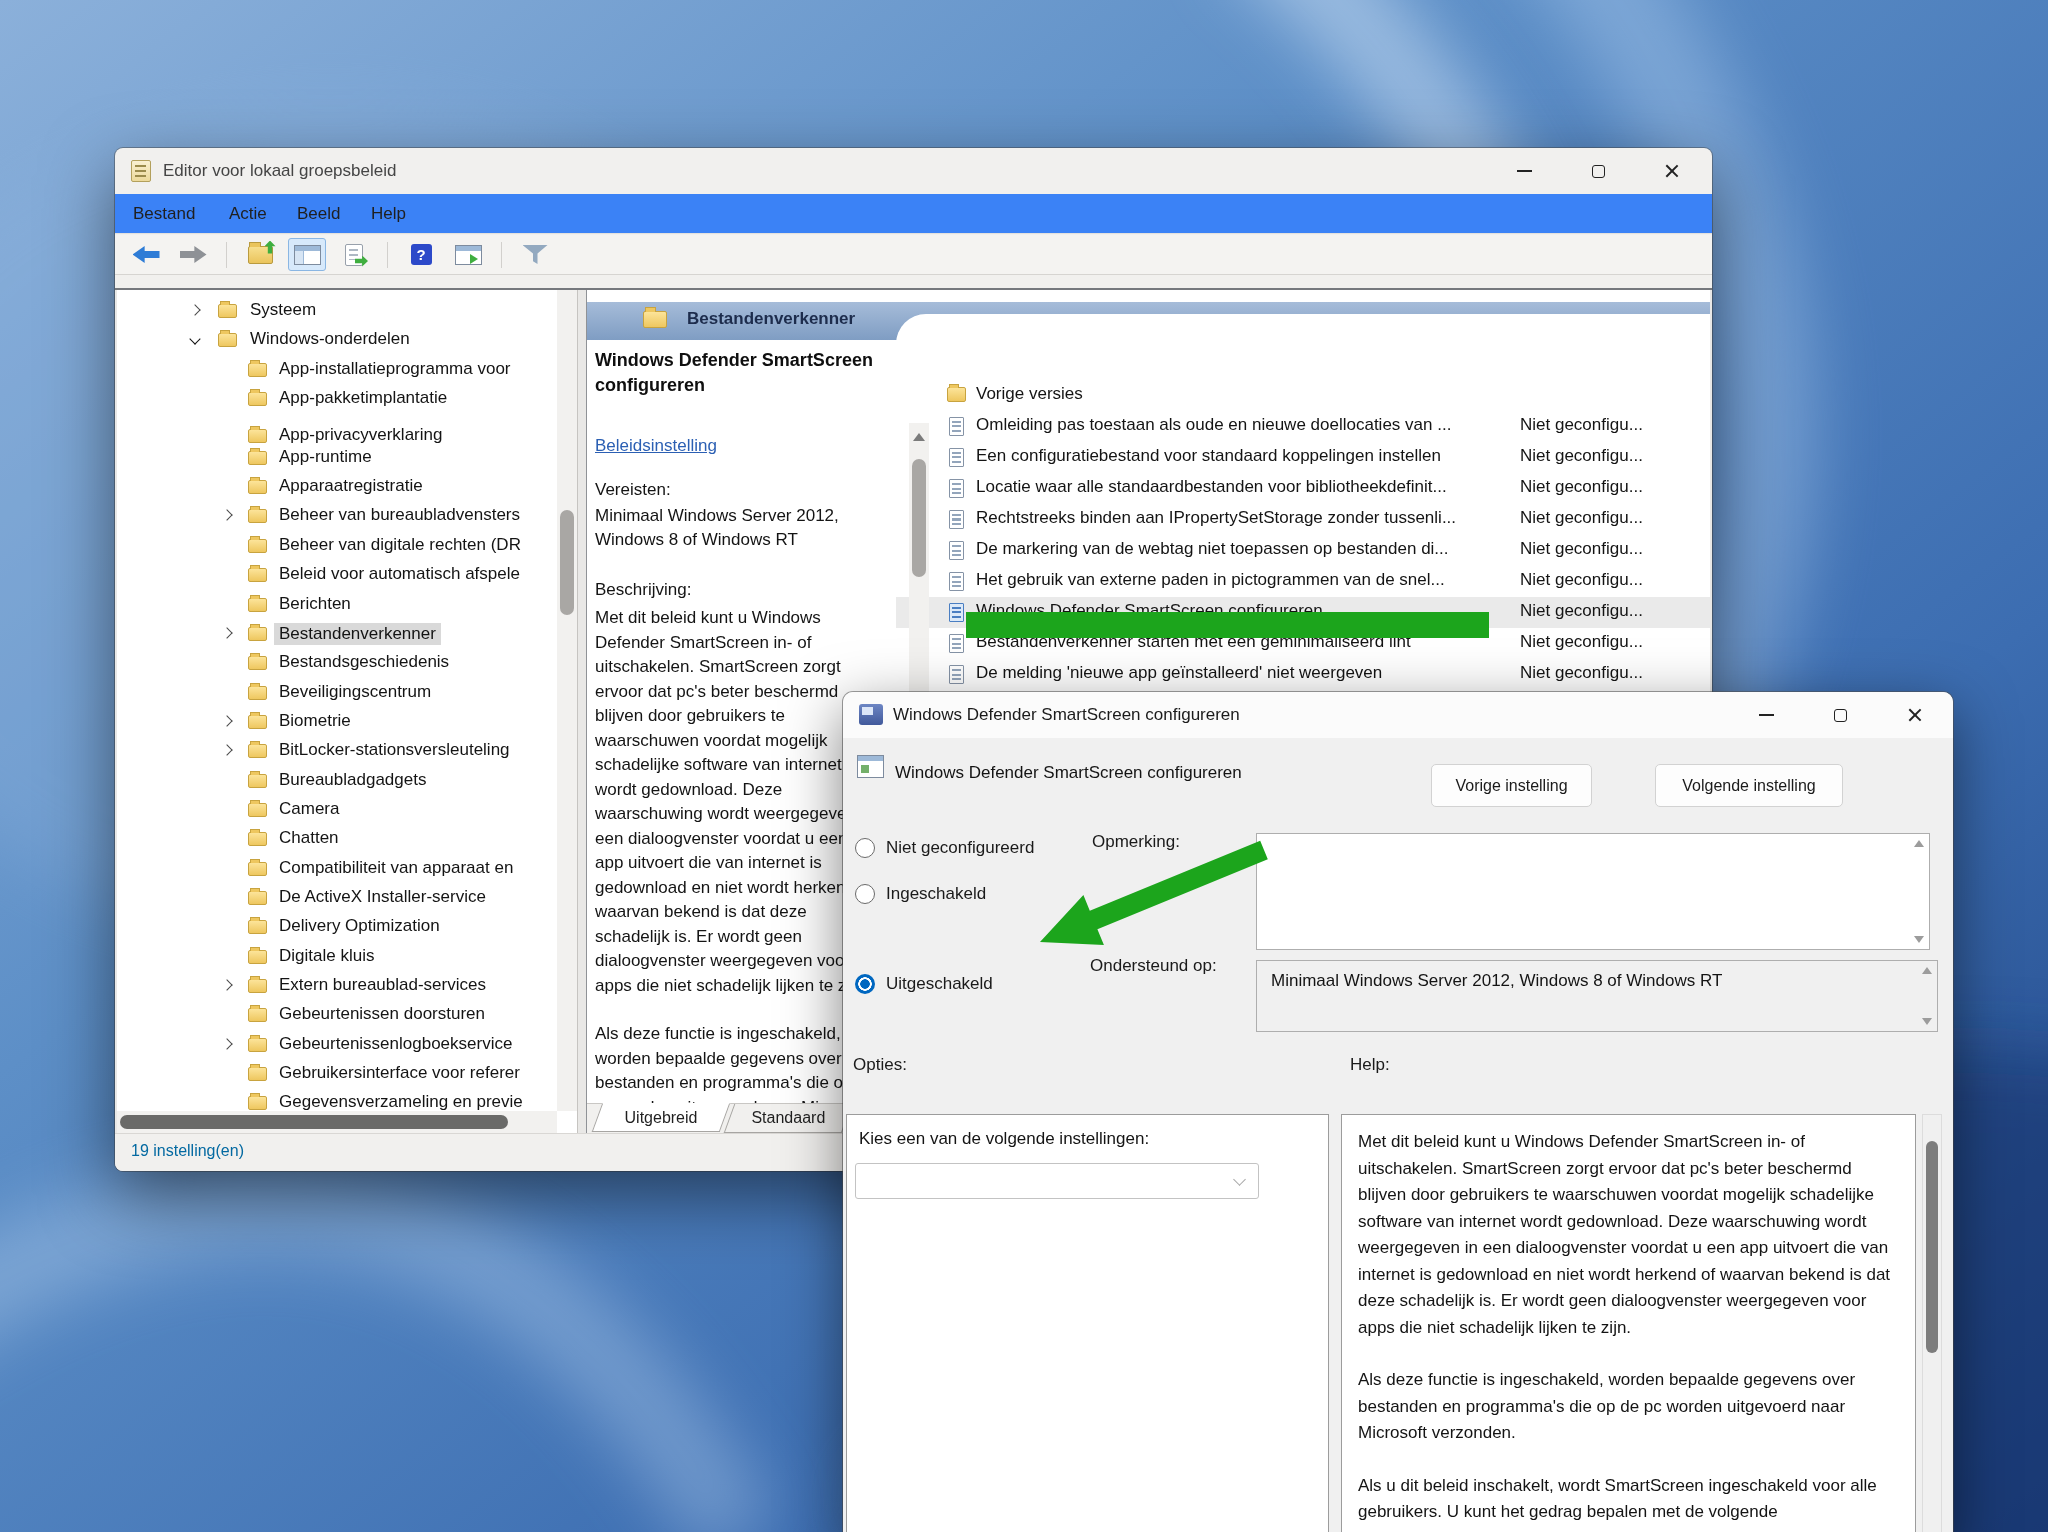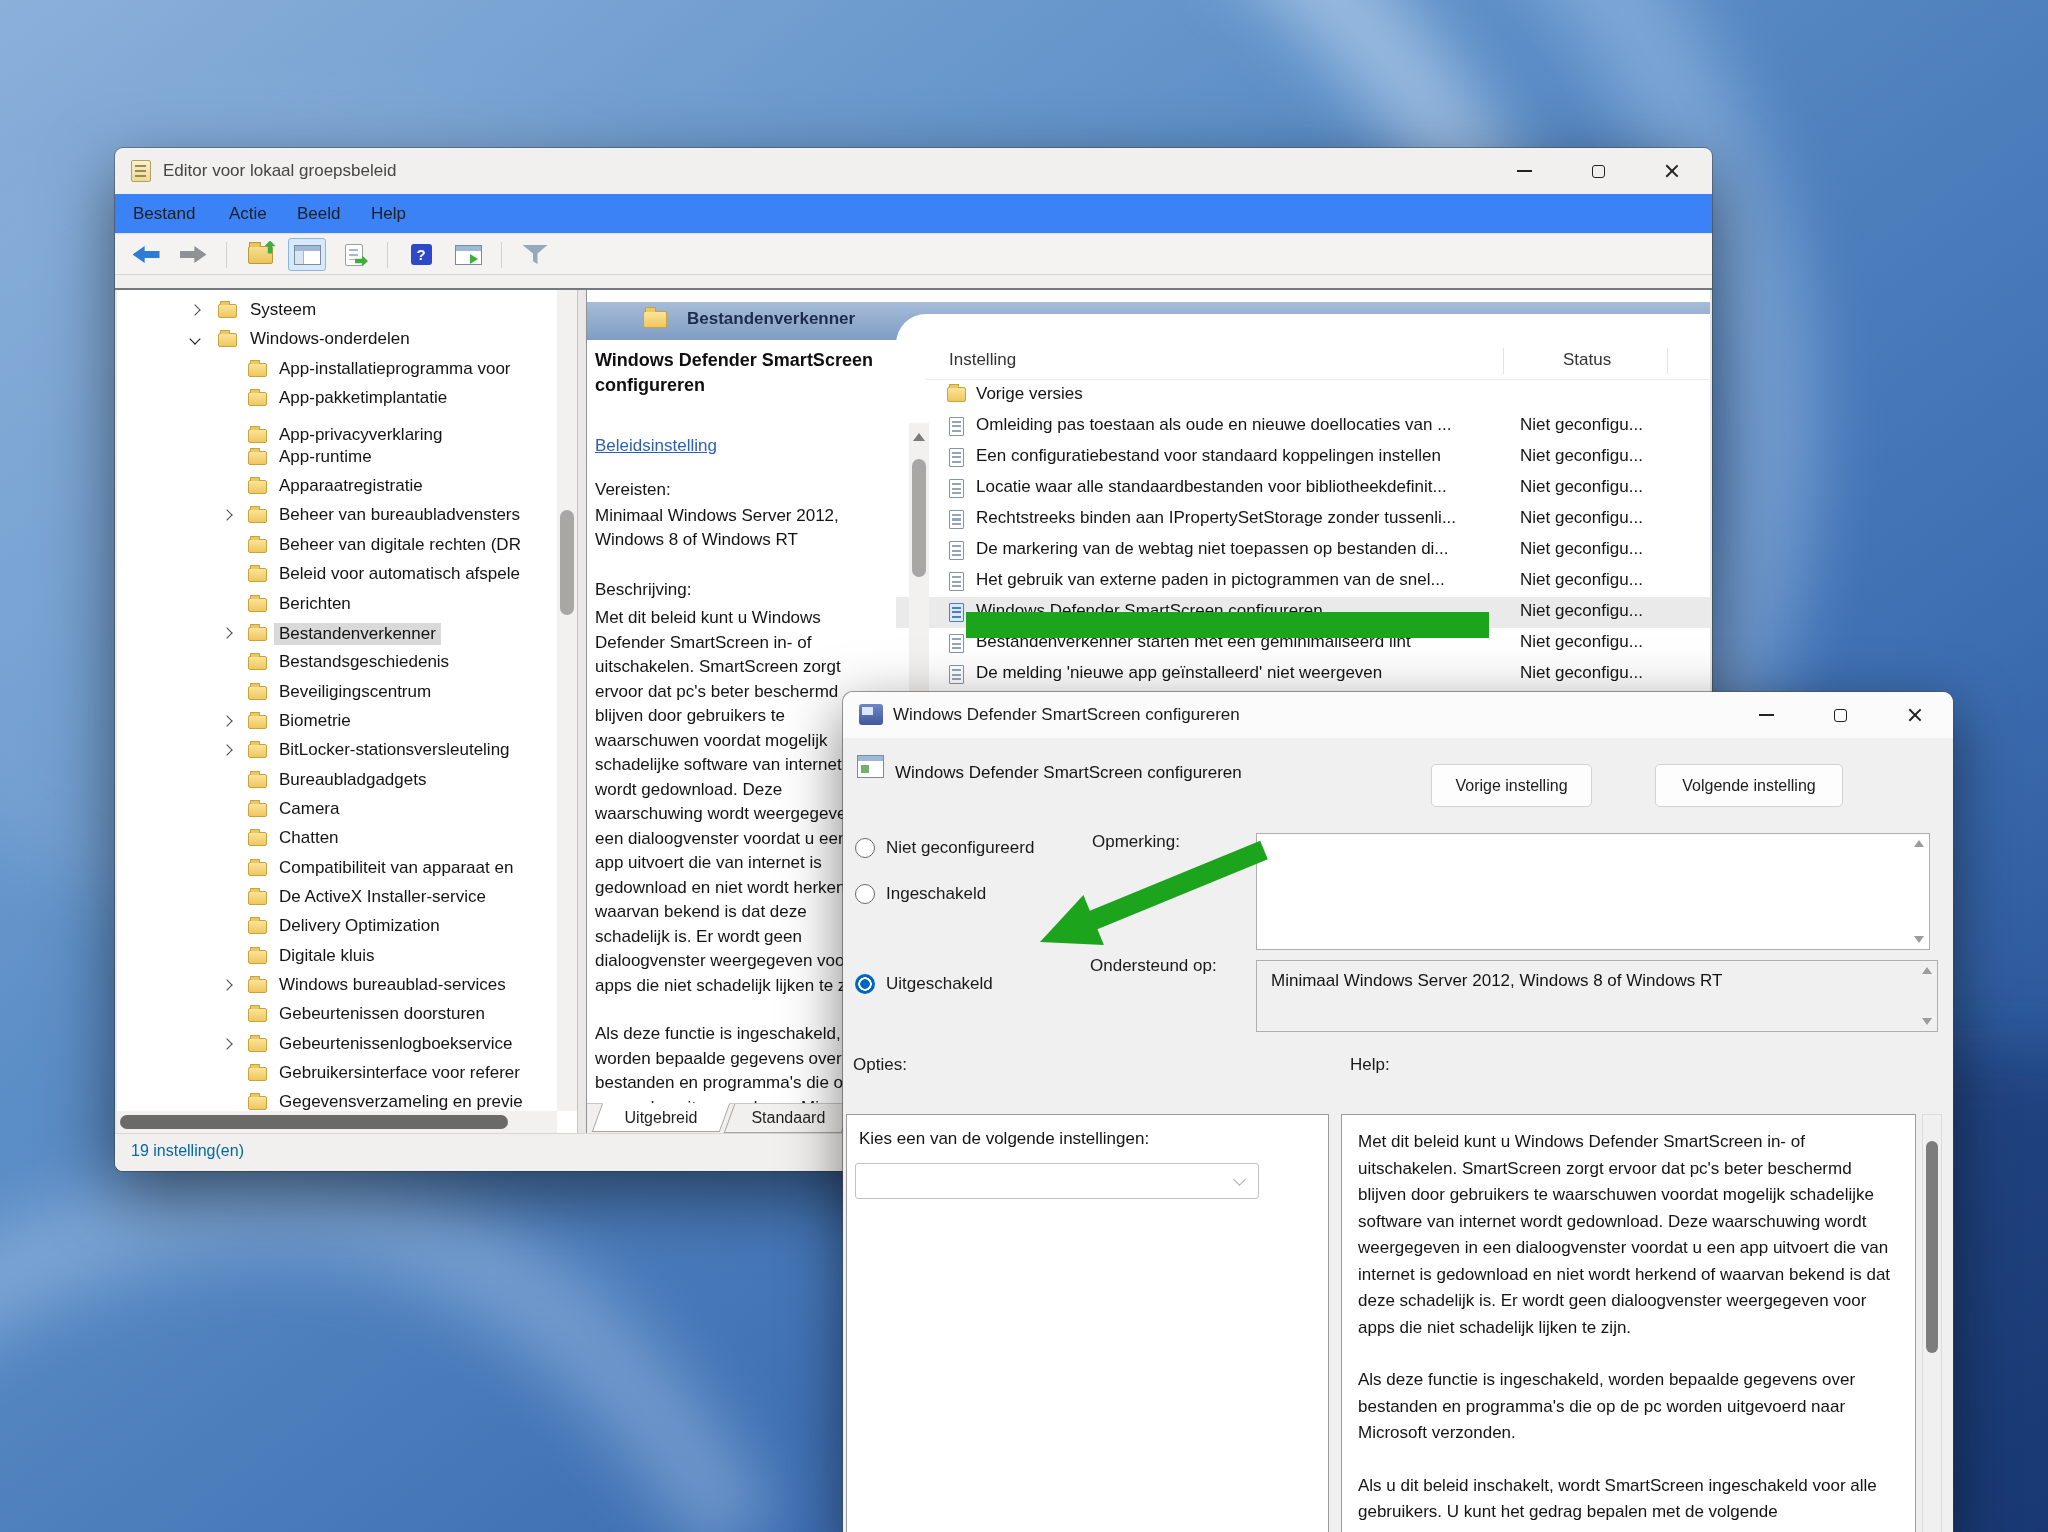--- a/index.html
+++ b/index.html
@@ -348,21 +348,21 @@
               <span class="tfolder"></span>
               <span class="tree-label">Delivery Optimization</span>
             </div>
             <div class="tree-row lvl2" style="top: 653.7px;">
               <span class="tfolder"></span>
               <span class="tree-label">Digitale kluis</span>
             </div>
             <div class="tree-row lvl2" style="top: 683.05px;">
               <span class="chev right"></span>
               <span class="tfolder"></span>
-              <span class="tree-label">Windows bureaublad-services</span>
+              <span class="tree-label">Extern bureaublad-services</span>
             </div>
             <div class="tree-row lvl2" style="top: 712.4px;">
               <span class="tfolder"></span>
               <span class="tree-label">Gebeurtenissen doorsturen</span>
             </div>
             <div class="tree-row lvl2" style="top: 741.75px;">
               <span class="chev right"></span>
               <span class="tfolder"></span>
               <span class="tree-label">Gebeurtenissenlogboekservice</span>
             </div>
@@ -381,26 +381,20 @@
         <div class="tree-hscroll">
             <div class="tree-hthumb"></div>
           </div>
       </div>
       <div class="right-pane">
         <div class="blue-header">
           <span class="bh-folder"></span>
           <span class="bh-label">Bestandenverkenner</span>
         </div>
         <div class="list-block">
-          <div class="col-headers">
-            <span class="col-h" id="col-instelling">Instelling</span>
-            <span class="col-h" id="col-status">Status</span>
-            <span class="col-div" style="left:577px"></span>
-            <span class="col-div" style="left:741px"></span>
-          </div>
           <div class="list-rows" id="list-rows">
               <div class="list-row" style="top: 0px;">
                 <span class="lfolder"></span>
                 <span class="list-label">Vorige versies</span>
                 <span class="list-status"></span>
               </div>
               <div class="list-row" style="top: 31px;">
                 <span class="doc"></span>
                 <span class="list-label">Omleiding pas toestaan als oude en nieuwe doellocaties van ...</span>
                 <span class="list-status">Niet geconfigu...</span>

